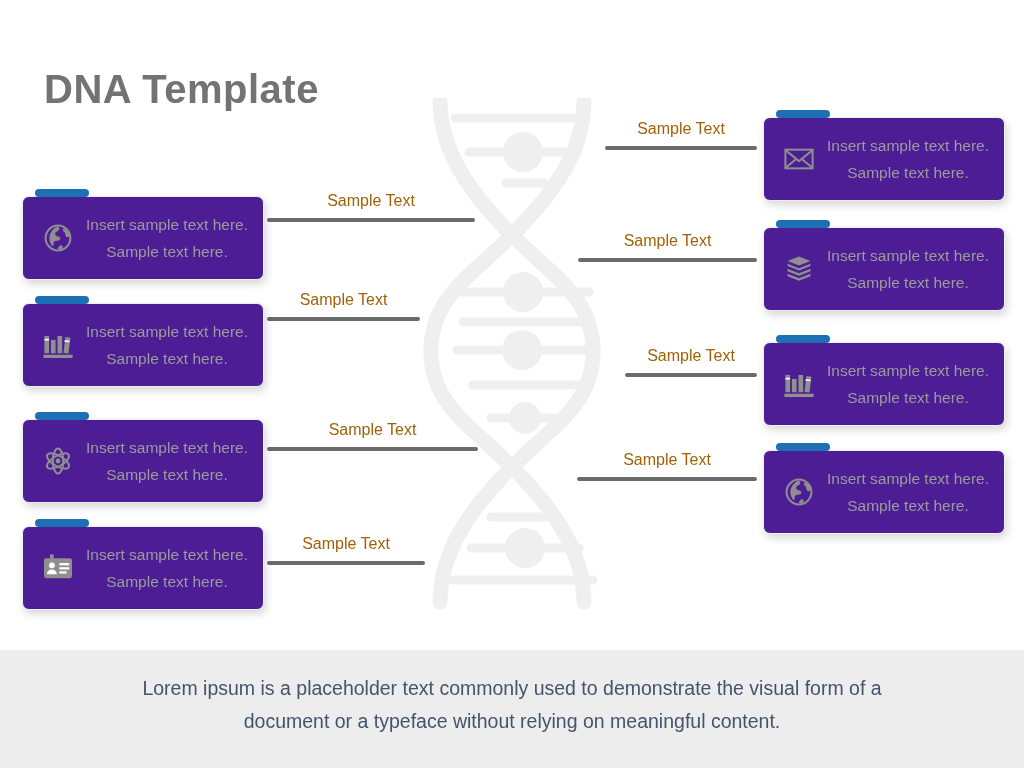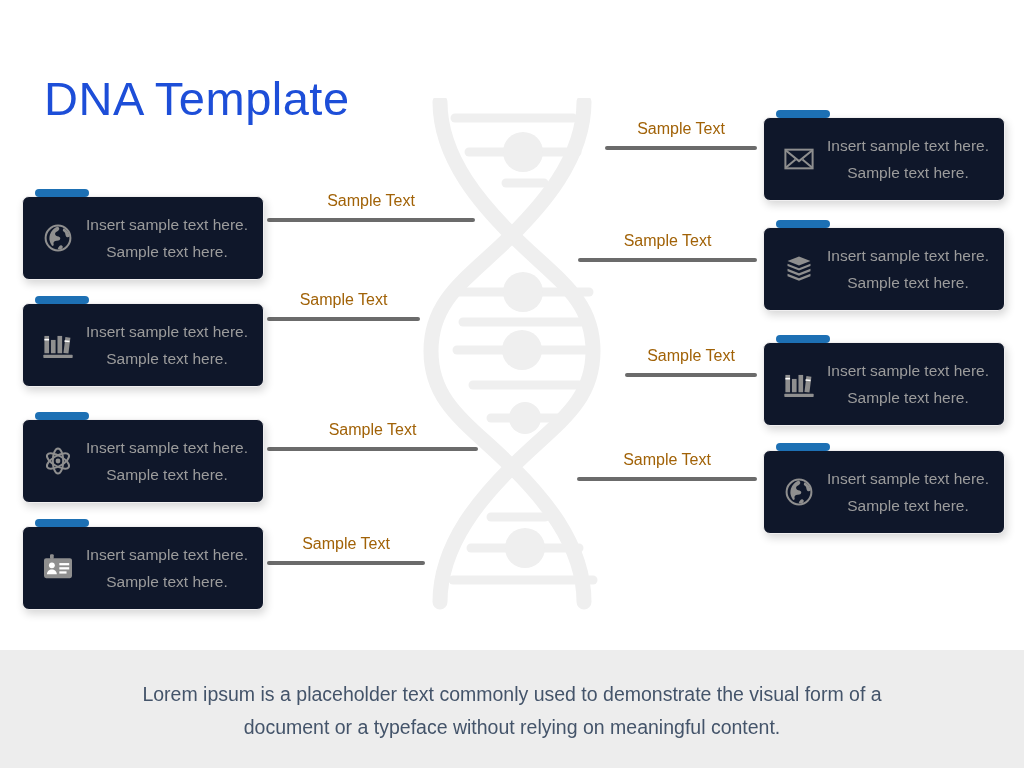--- a/index.html
+++ b/index.html
@@ -1,38 +1,38 @@
 <!DOCTYPE html>
 <html><head>
 <meta charset="utf-8">
 <style>
   html,body{margin:0;padding:0;}
   body{width:1024px;height:768px;position:relative;background:#ffffff;
        font-family:"Liberation Sans","DejaVu Sans",sans-serif;overflow:hidden;}
   .slide{position:absolute;inset:0;}
-  .title{position:absolute;left:44px;top:40px;font-size:47px;font-weight:normal;
-         color:#1d4ed8;letter-spacing:0.5px;}
+  .title{position:absolute;left:44px;top:40px;font-size:40px;font-weight:bold;
+         color:#737373;letter-spacing:0.5px;}
   
   .helix{position:absolute;left:405px;top:98px;}
   
   .connector{position:absolute;text-align:center;}
   .connector-label{font-size:16px;color:#a16207;line-height:22px;margin-bottom:6px;}
   .connector-line{height:4px;background:#6b6b6b;border-radius:2px;margin-top:4px;}
   
-  .card{position:absolute;width:240px;height:82px;background:#0f172a;border:1px solid #f0eff0;
+  .card{position:absolute;width:240px;height:82px;background:#4c1d95;border:1px solid #f0eff0;
         border-radius:7px;box-shadow:2px 4px 8px rgba(0,0,0,0.16);
         display:flex;align-items:center;}
   .accent-bar{position:absolute;top:-8px;left:12px;width:54px;height:8px;
               background:#1d70b4;border-radius:4px;}
   .card .icon{width:38px;margin-left:16px;display:flex;justify-content:center;align-items:center;flex:0 0 38px;}
   .card .icon svg{width:32px;height:32px;}
   .card-text{flex:1;text-align:center;font-size:15.5px;color:#9c9c9c;line-height:27px;padding-right:6px;}
   
   .footer{position:absolute;left:0;top:650px;width:1024px;height:118px;background:#ededed;}
-  .footer-text{padding-top:28px;text-align:center;font-size:19.5px;line-height:33px;color:#44546a;}
+  .footer-text{padding-top:22px;text-align:center;font-size:19.5px;line-height:33px;color:#44546a;}
   .ic{fill:#8f8f8f;}
   .ic-stroke{fill:none;stroke:#8f8f8f;stroke-width:1.5;}
 </style>
 </head>
 <body>
 
 <div class="slide">
 
   <h1 class="title">DNA Template</h1>
 

